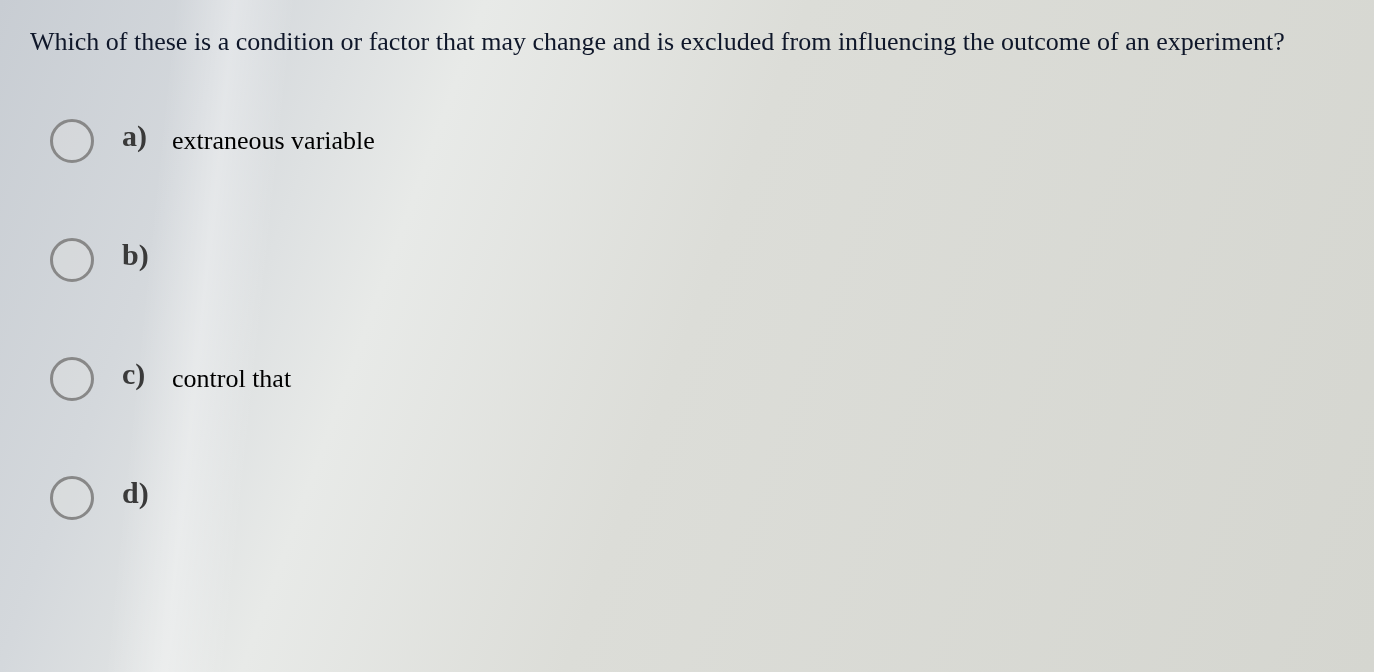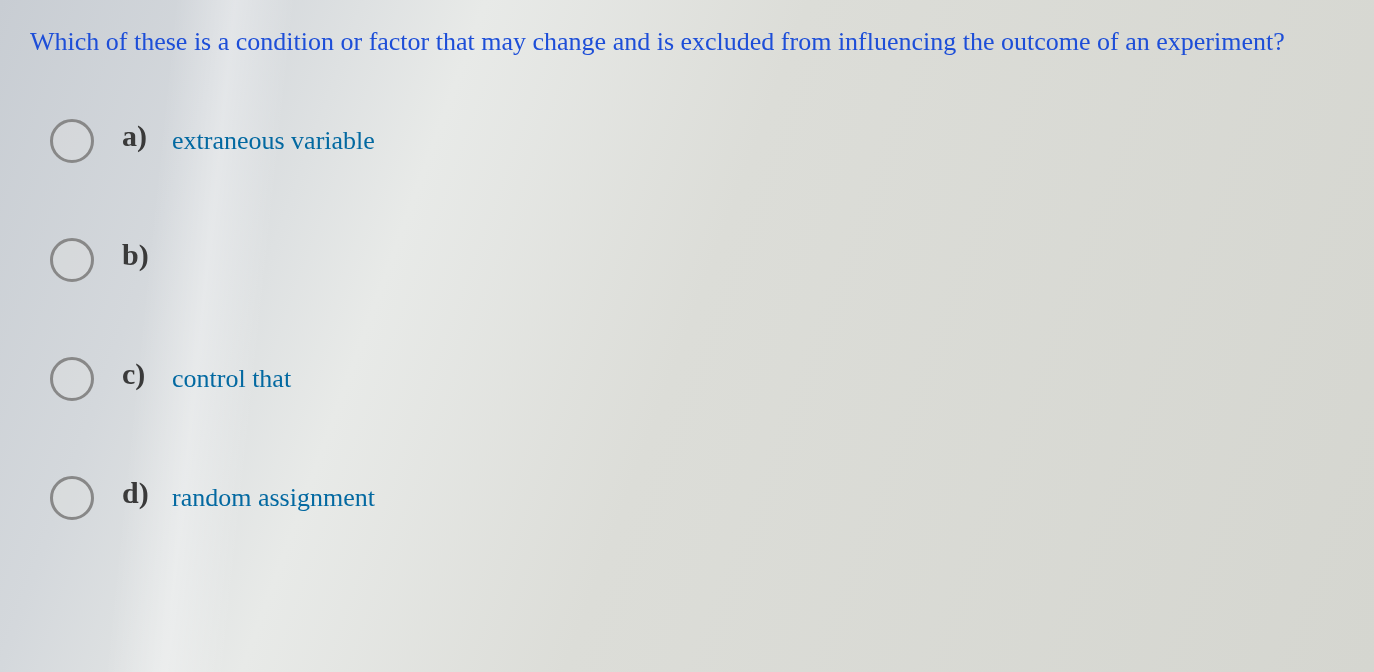--- a/index.html
+++ b/index.html
@@ -24,21 +24,21 @@
       left: 140px;
       width: 120px;
       height: 100%;
       background: linear-gradient(90deg, rgba(255,255,255,0) 0%, rgba(255,255,255,0.35) 50%, rgba(255,255,255,0) 100%);
       pointer-events: none;
       transform: skewX(-6deg);
     }
     .question-text {
       font-size: 26px;
       line-height: 1.7;
-      color: #1d4ed8;
+      color: #0f172a;
       margin-bottom: 55px;
       font-weight: 500;
       filter: blur(0.3px);
     }
     .options {
       padding-left: 20px;
     }
     .option {
       display: flex;
       align-items: baseline;
@@ -60,21 +60,21 @@
     }
     .option-letter {
       font-size: 30px;
       font-weight: bold;
       color: #3a3a3a;
       min-width: 32px;
       filter: blur(0.3px);
     }
     .option-text {
       font-size: 26px;
-      color: #0369a1;
+      color: #000000;
       filter: blur(0.3px);
       position: relative;
       top: 3px;
     }
   </style>
 </head>
 <body>
 
 <div class="question-text">Which of these is a condition or factor that may change and is excluded from influencing the outcome of an experiment?</div>
 
@@ -89,15 +89,14 @@
     <span class="option-letter">b)</span>
   </div>
   <div class="option">
     <div class="radio"></div>
     <span class="option-letter">c)</span>
     <span class="option-text">control that</span>
   </div>
   <div class="option">
     <div class="radio"></div>
     <span class="option-letter">d)</span>
-    <span class="option-text">random assignment</span>
   </div>
 </div>
 
 </body></html>

